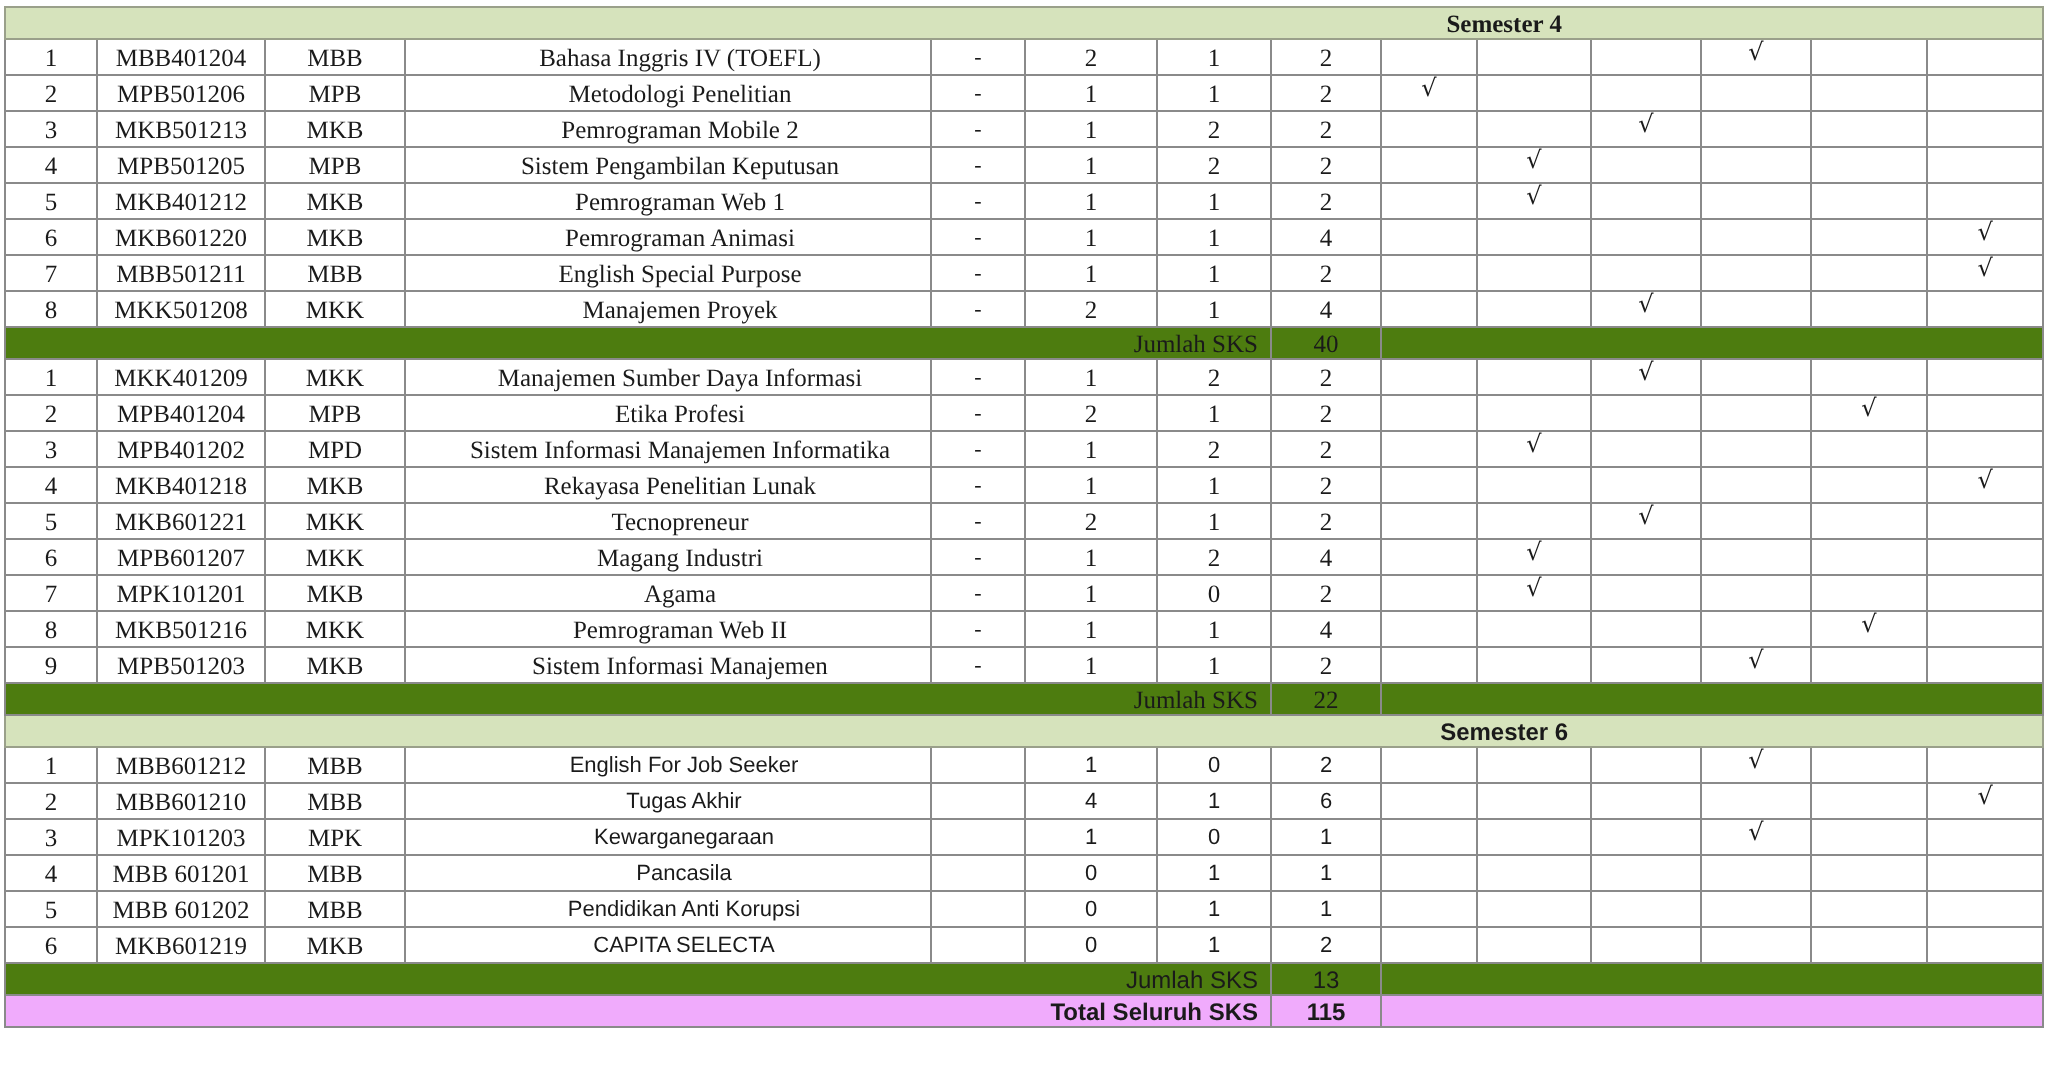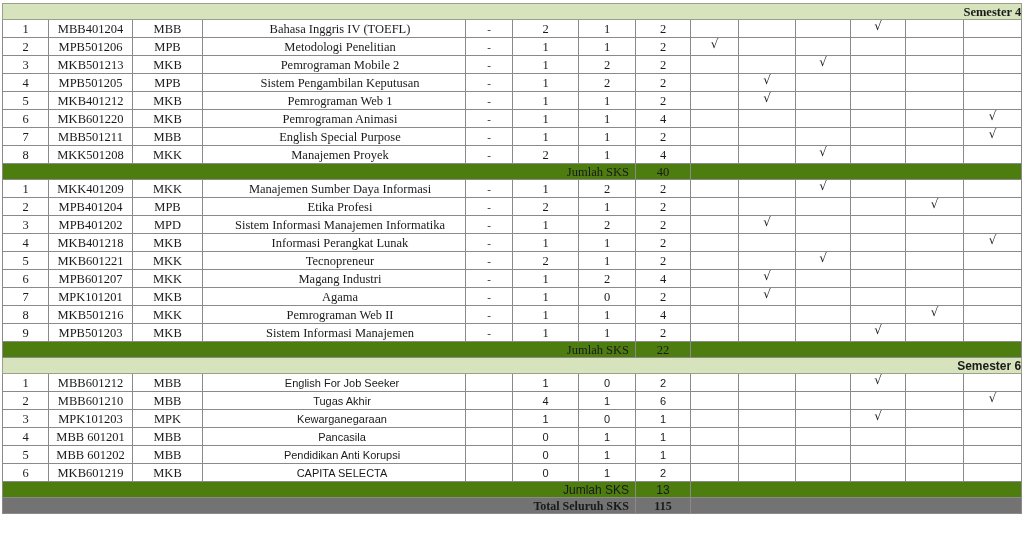--- a/index.html
+++ b/index.html
@@ -43,21 +43,21 @@
       font-size: 11px;
       padding-left: 16px;
     }
     table.curr td.sans {
       font-family: "Liberation Sans", sans-serif;
       font-size: 11px;
     }
     tr.sem-head td {
       background: #d6e3bc;
       font-weight: bold;
-      text-align: right;
+      text-align: center;
       padding-left: 480px;
       height: 15px;
       line-height: 14px;
       border-color: #9aa08a;
     }
     tr.sem-head.s6 td {
       font-family: "Liberation Sans", sans-serif;
       font-size: 12px;
     }
     tr.jumlah td {
@@ -68,25 +68,25 @@
     }
     tr.jumlah td.jl-label {
       text-align: right;
       padding-right: 6px;
     }
     tr.jumlah.sans td {
       font-family: "Liberation Sans", sans-serif;
       font-size: 12px;
     }
     tr.total td {
-      background: #737373;
+      background: #f0abfc;
       font-weight: bold;
       height: 15px;
       line-height: 14px;
-      font-family: Liberation Serif, serif;
+      font-family: Liberation Sans, sans-serif;
       font-size: 12px;
     }
     tr.total td.jl-label {
       text-align: right;
       padding-right: 6px;
     }
     .check {
       font-family: "DejaVu Sans", sans-serif;
       font-size: 12px;
       position: relative;
@@ -313,21 +313,21 @@
     <td><span class="check"></span></td>
     <td><span class="check"></span></td>
     <td><span class="check"></span></td>
     <td><span class="check"></span></td>
   </tr>
 
   <tr>
     <td>4</td>
     <td>MKB401218</td>
     <td>MKB</td>
-    <td class="name">Informasi Perangkat Lunak</td>
+    <td class="name">Rekayasa Penelitian Lunak</td>
     <td class="row-dash">-</td>
     <td>1</td>
     <td>1</td>
     <td>2</td>
     <td><span class="check"></span></td>
     <td><span class="check"></span></td>
     <td><span class="check"></span></td>
     <td><span class="check"></span></td>
     <td><span class="check"></span></td>
     <td><span class="check">√</span></td>

